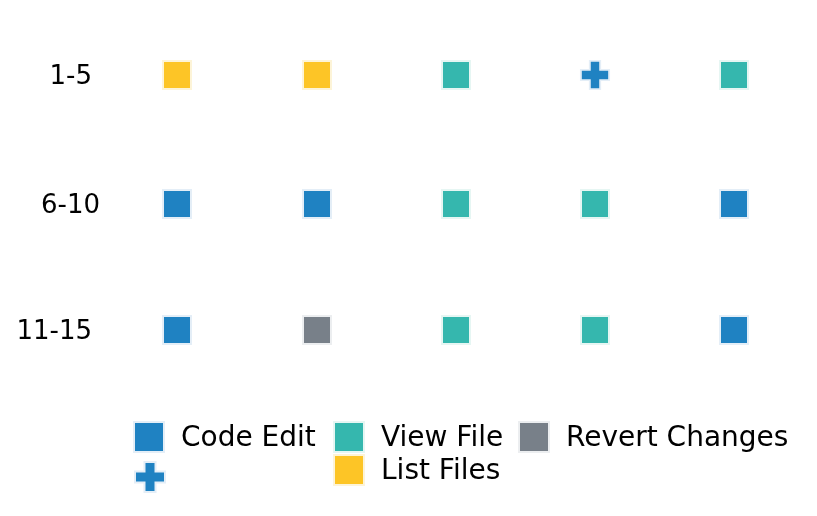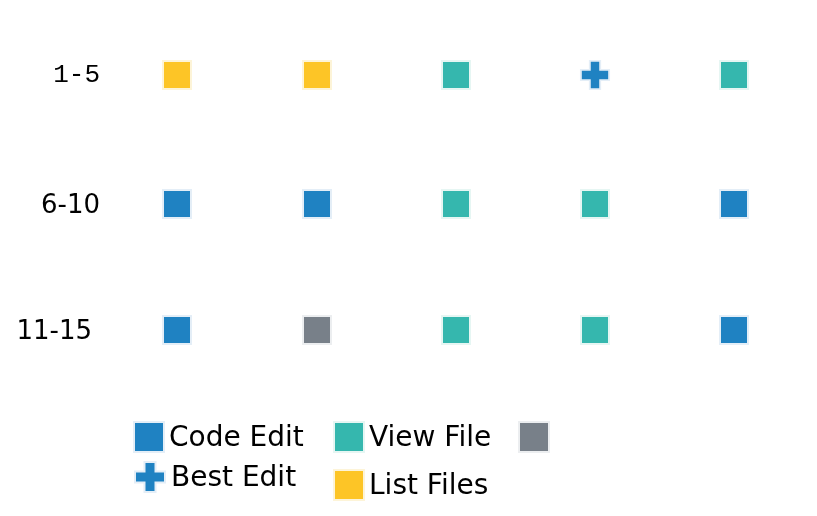--- a/index.html
+++ b/index.html
@@ -30,40 +30,40 @@
   }
   .marker-plus {
     position: absolute;
     transform: translate(-50%, -50%);
     display: block;
   }
   .legend-item {
     position: absolute;
     display: flex;
     align-items: center;
-    gap: 4px;
+    gap: 16px;
     transform: translateY(-50%);
   }
   .legend-swatch {
     box-sizing: border-box;
     flex: 0 0 auto;
   }
   .legend-label {
     font-size: 28px;
     color: #000000;
     white-space: nowrap;
     line-height: 1;
   }
 </style>
 </head>
 <body>
 
 <div class="canvas">
   <div id="plot">
-      <div class="row-label" style="left: 100px; top: 75px; font-family: Liberation Mono, monospace;">1-5</div>
+      <div class="row-label" style="left: 92px; top: 75px;">1-5</div>
       <div class="marker-square" style="width: 30px; height: 30px; background: rgb(253, 197, 38); border: 2px solid rgb(253, 244, 216); left: 177px; top: 75px;"></div>
       <div class="marker-square" style="width: 30px; height: 30px; background: rgb(253, 197, 38); border: 2px solid rgb(253, 244, 216); left: 317px; top: 75px;"></div>
       <div class="marker-square" style="width: 30px; height: 30px; background: rgb(53, 183, 174); border: 2px solid rgb(230, 246, 243); left: 456px; top: 75px;"></div>
       <svg width="32" height="32" viewBox="0 0 34 34" class="marker-plus" style="left: 595px; top: 75px;">
         <path d="M11.5 2 H22.5 V11.5 H32 V22.5 H22.5 V32 H11.5 V22.5 H2 V11.5 H11.5 Z" fill="#1f82c2" stroke="#e4eef7" stroke-width="2"></path>
       </svg>
       <div class="marker-square" style="width: 30px; height: 30px; background: rgb(53, 183, 174); border: 2px solid rgb(230, 246, 243); left: 734px; top: 75px;"></div>
       <div class="row-label" style="left: 100px; top: 204px;">6-10</div>
       <div class="marker-square" style="width: 30px; height: 30px; background: rgb(31, 130, 194); border: 2px solid rgb(228, 238, 247); left: 177px; top: 204px;"></div>
       <div class="marker-square" style="width: 30px; height: 30px; background: rgb(31, 130, 194); border: 2px solid rgb(228, 238, 247); left: 317px; top: 204px;"></div>
@@ -81,25 +81,25 @@
       <div class="legend-item" style="left: 133px; top: 437px;">
         <div class="legend-swatch" style="width: 32px; height: 32px; background: rgb(31, 130, 194); border: 2px solid rgb(228, 238, 247);"></div>
         <span class="legend-label">Code Edit</span>
       </div>
       <div class="legend-item" style="left: 333px; top: 437px;">
         <div class="legend-swatch" style="width: 32px; height: 32px; background: rgb(53, 183, 174); border: 2px solid rgb(230, 246, 243);"></div>
         <span class="legend-label">View File</span>
       </div>
       <div class="legend-item" style="left: 518px; top: 437px;">
         <div class="legend-swatch" style="width: 32px; height: 32px; background: rgb(120, 128, 137); border: 2px solid rgb(236, 238, 240);"></div>
+        <span class="legend-label">Revert Changes</span>
       </div>
       <div class="legend-item" style="left: 133px; top: 477px;">
         <svg width="34" height="34" viewBox="0 0 34 34" class="legend-swatch">
           <path d="M11.5 2 H22.5 V11.5 H32 V22.5 H22.5 V32 H11.5 V22.5 H2 V11.5 H11.5 Z" fill="#1f82c2" stroke="#e4eef7" stroke-width="2"></path>
         </svg>
-        <span class="legend-label">Best Edit</span>
       </div>
-      <div class="legend-item" style="left: 333px; top: 485px; justify-content: flex-end;">
+      <div class="legend-item" style="left: 333px; top: 470px; justify-content: flex-end;">
         <div class="legend-swatch" style="width: 32px; height: 32px; background: rgb(253, 197, 38); border: 2px solid rgb(253, 244, 216);"></div>
         <span class="legend-label">List Files</span>
       </div>
     </div>
 </div>
 
 </body></html>

